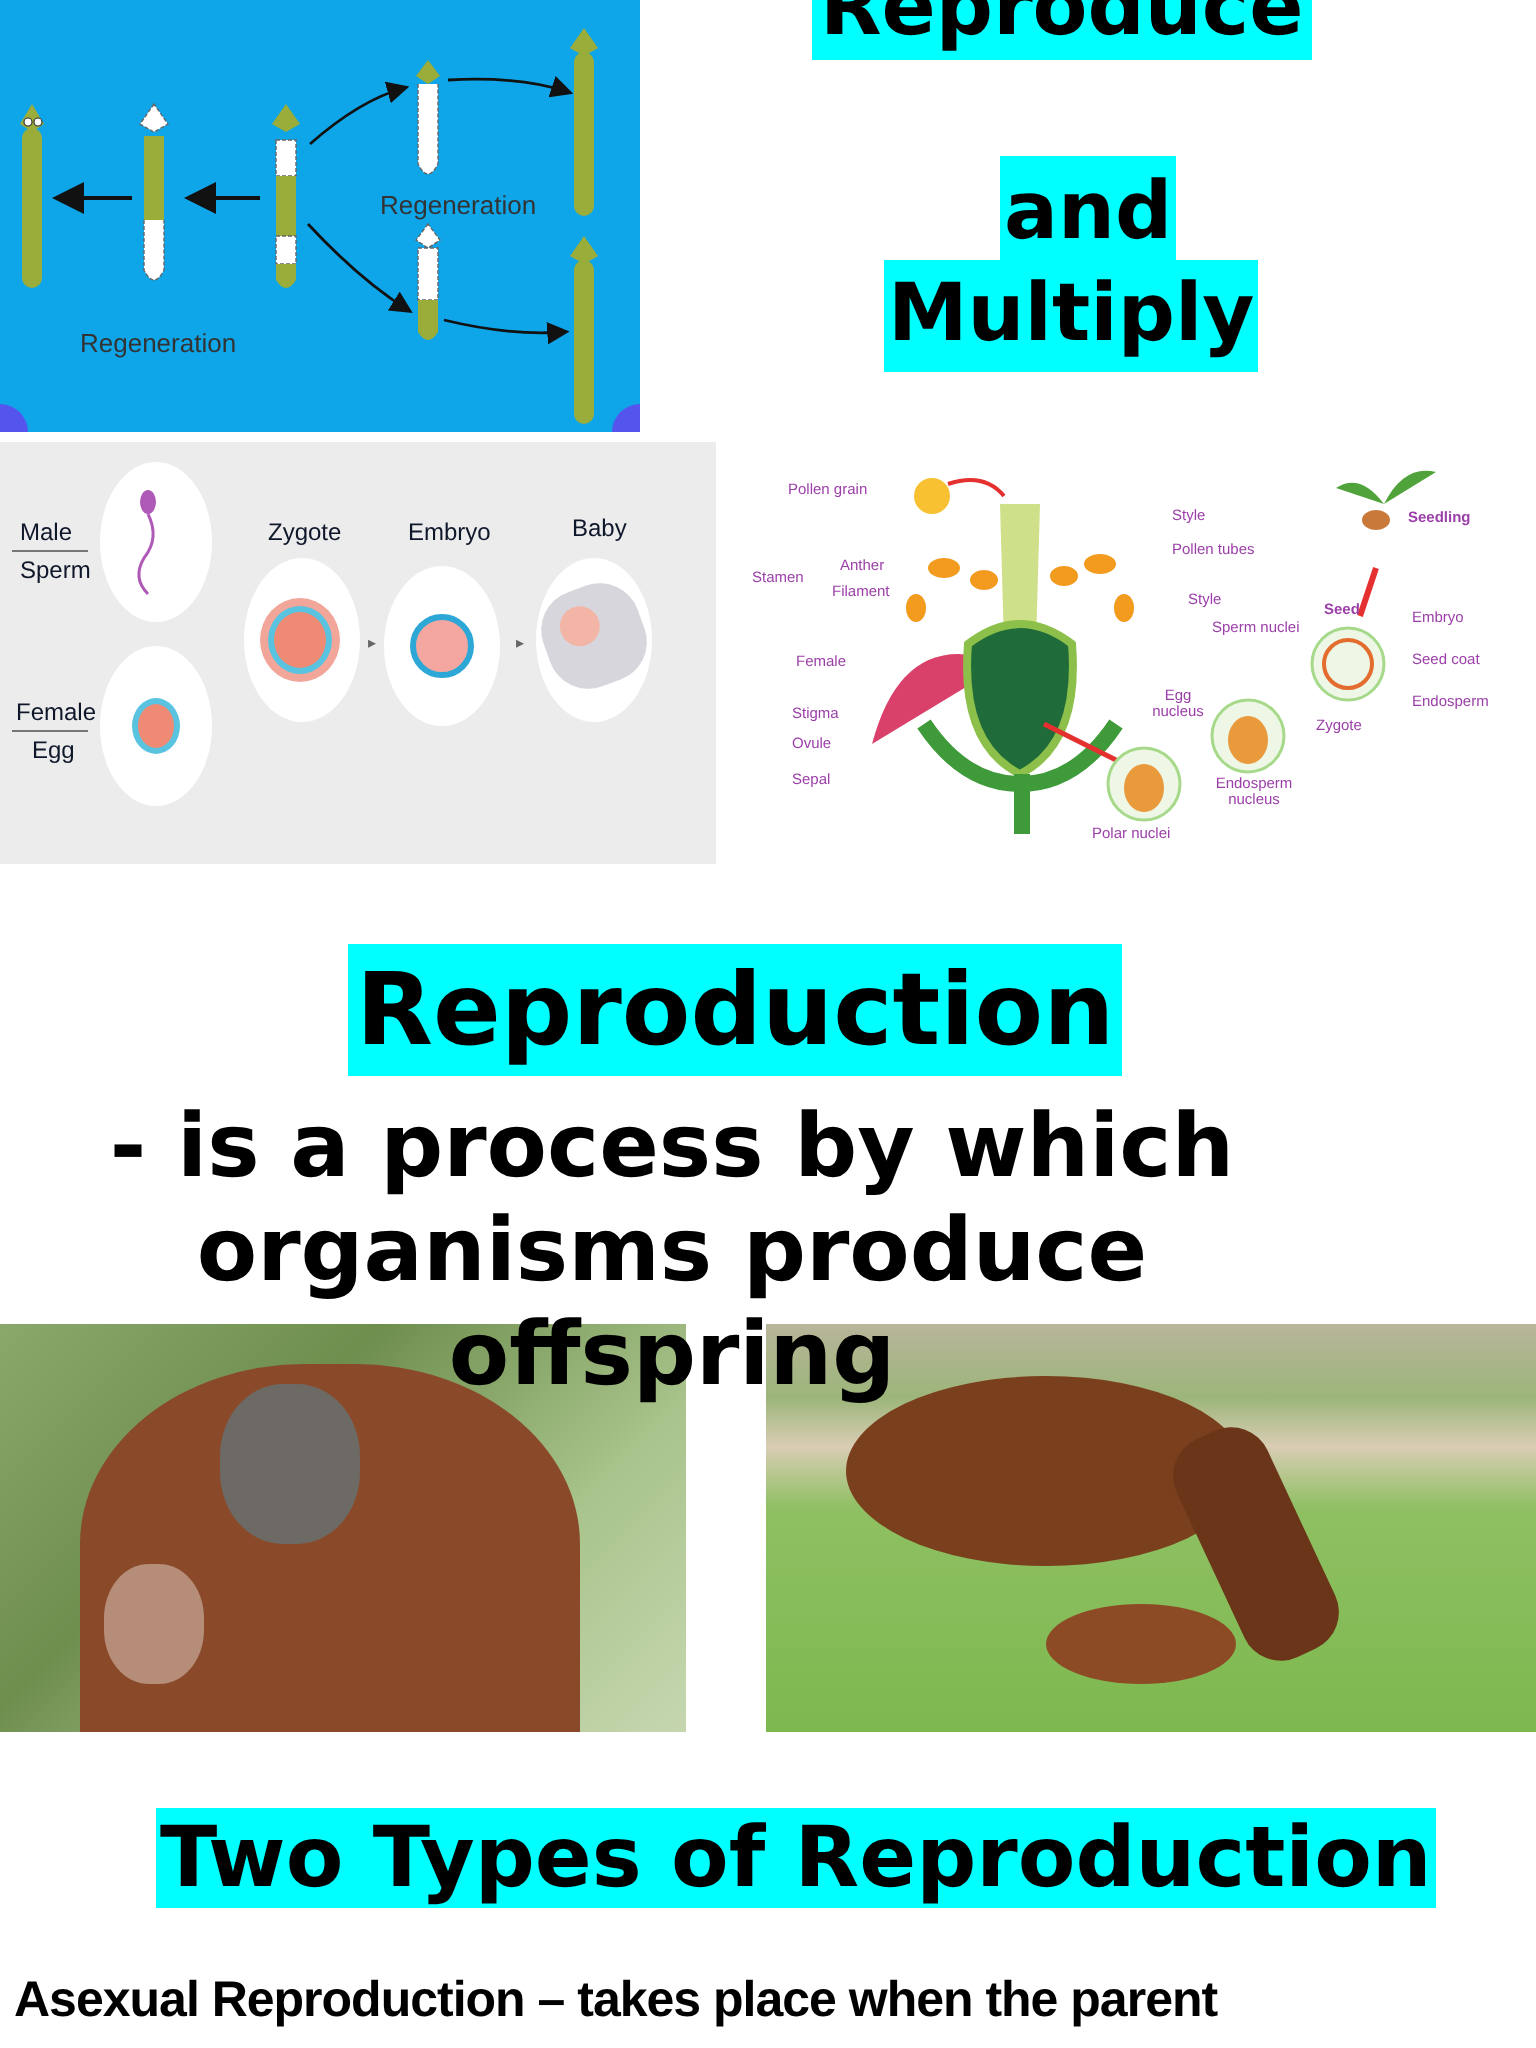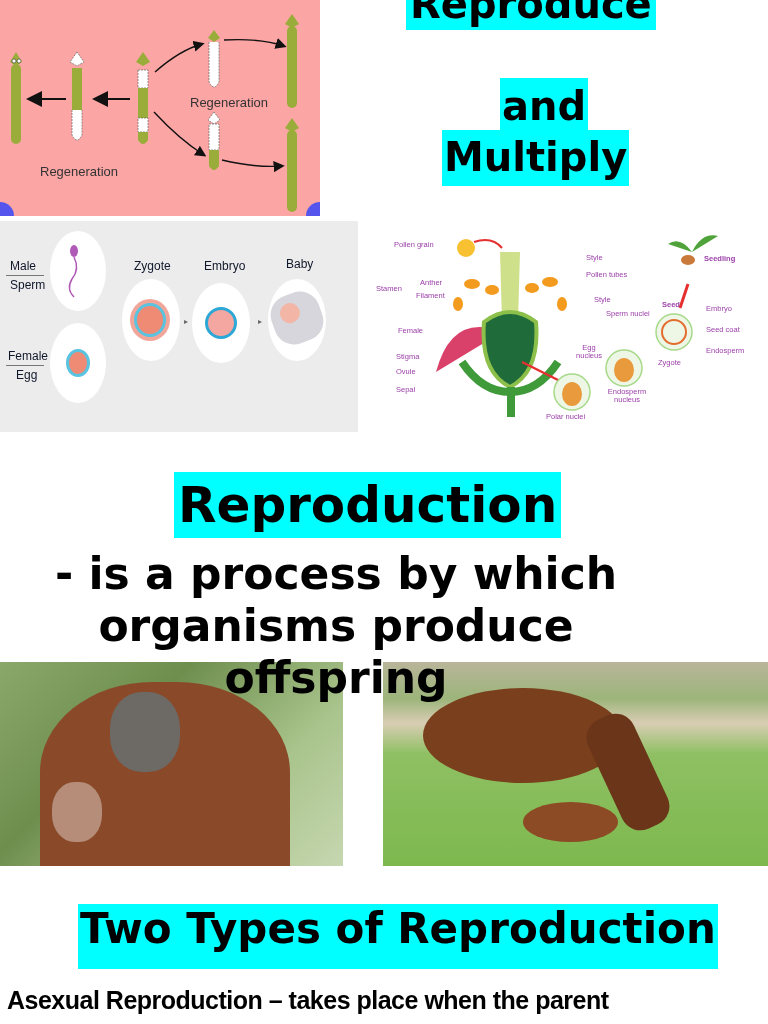--- a/index.html
+++ b/index.html
@@ -8,21 +8,21 @@
 
     .abs { position: absolute; }
     .hl { background: #00ffff; font-weight: bold; font-family: "DejaVu Sans", sans-serif; color: #000; }
 
     
     #title-1 { left: 406px; top: -22px; height: 52px; padding: 0 4px; font-size: 40px; line-height: 52px; }
     #title-2 { left: 500px; top: 78px; height: 52px; padding: 0 2px; font-size: 40px; line-height: 56px; }
     #title-3 { left: 442px; top: 130px; height: 56px; padding: 0 2px; font-size: 40px; line-height: 54px; }
 
     
-    #img-planaria { left: 0; top: 0; width: 320px; height: 216px; background: #fca5a5; overflow: hidden; }
+    #img-planaria { left: 0; top: 0; width: 320px; height: 216px; background: #0ea5e9; overflow: hidden; }
     #img-planaria .corner-l { position: absolute; left: 0; bottom: 0; width: 14px; height: 14px; background: #5555ee; border-top-right-radius: 14px; }
     #img-planaria .corner-r { position: absolute; right: 0; bottom: 0; width: 14px; height: 14px; background: #5555ee; border-top-left-radius: 14px; }
     .lbl { position: absolute; font-family: "Liberation Sans", sans-serif; color: #333; white-space: nowrap; }
 
     
     #img-fert { left: 0; top: 221px; width: 358px; height: 211px; background: #ececec; overflow: hidden; }
     .circle { position: absolute; background: #fff; border-radius: 50%; }
     .flbl { position: absolute; font-family: "Liberation Sans", sans-serif; font-size: 12px; color: #0f172a; white-space: nowrap; }
 
     
@@ -33,21 +33,21 @@
     #heading-repro { left: 174px; top: 472px; height: 66px; padding: 0 4px; font-size: 50px; line-height: 66px; }
 
     
     #definition { left: 0; top: 548px; width: 672px; text-align: center; font-weight: bold; font-size: 44px; line-height: 52px; z-index: 3; }
 
     
     #img-orangutan { left: 0; top: 662px; width: 343px; height: 204px; overflow: hidden; background: linear-gradient(135deg, #8aa86a 0%, #6e8e4e 35%, #a9c48c 70%, #c6d7b0 100%); z-index: 2; }
     #img-horse { left: 383px; top: 662px; width: 385px; height: 204px; overflow: hidden; background: linear-gradient(180deg, #b9b59a 0%, #9cb57a 18%, #d9cdb4 30%, #8fc063 45%, #7db84e 100%); z-index: 2; }
 
     
-    #heading-types { left: 78px; top: 904px; height: 65px; padding: 0 2px; font-size: 42px; line-height: 50px; }
+    #heading-types { left: 78px; top: 904px; height: 50px; padding: 0 2px; font-size: 42px; line-height: 50px; }
 
     #asexual-line { left: 7px; top: 984px; font-family: "Liberation Sans", sans-serif; font-weight: bold; font-size: 25px; line-height: 32px; white-space: nowrap; letter-spacing: -0.5px; }
   </style>
 </head>
 <body>
 
 <div id="img-planaria" class="abs">
   <svg width="320" height="216" viewBox="0 0 320 216">
     <defs>
       <marker id="arr" markerWidth="8" markerHeight="8" refX="6" refY="4" orient="auto">

